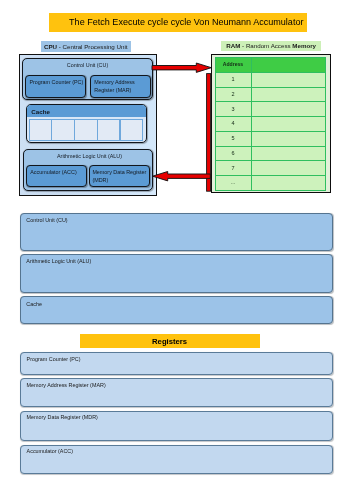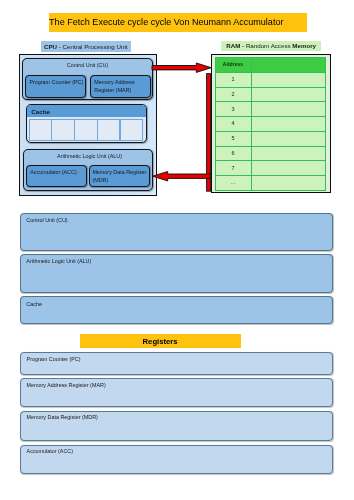--- a/index.html
+++ b/index.html
@@ -3,21 +3,21 @@
 <meta charset="utf-8">
 <style>
   html,body{margin:0;padding:0;}
   body{width:354px;height:500px;background:#ffffff;font-family:"Liberation Sans",sans-serif;
        overflow:hidden;position:relative;}
   .page{position:absolute;left:0;top:0;width:354px;height:500px;}
   .abs{position:absolute;box-sizing:border-box;}
 
   
   #title-banner{left:49.1px;top:13.4px;width:258px;height:19px;background:#FFC20E;
-     display:flex;align-items:center;justify-content:flex-start;padding-left:0;box-sizing:border-box;
+     display:flex;align-items:center;justify-content:flex-start;padding-left:20px;box-sizing:border-box;
      font-size:9.05px;line-height:7px;color:#000;white-space:pre;letter-spacing:0px;}
   #title-banner b{font-weight:normal;}
 
   
   .caption{font-size:6.2px;color:#1b1b1b;display:flex;align-items:center;justify-content:center;white-space:pre;}
   #cpu-caption{left:40.5px;top:40.6px;width:90.5px;height:11.2px;background:#9DC3E6;}
   #ram-caption{left:221.1px;top:40.8px;width:100.2px;height:10.1px;background:#CDF0B8;}
   .caption b{font-weight:bold;}
 
   
@@ -74,21 +74,21 @@
   
   
   #ans-0{left:20px;top:212.5px;width:313px;height:38px;}
   #ans-1{left:20px;top:253.5px;width:313px;height:39.5px;}
   #ans-2{left:20px;top:296.2px;width:313px;height:28.3px;}
   #reg-0{left:20px;top:352.4px;width:313px;height:22.4px;}
   #reg-1{left:20px;top:378.2px;width:313px;height:28.4px;}
   #reg-2{left:20px;top:410.6px;width:313px;height:30.3px;}
   #reg-3{left:20px;top:444.9px;width:313px;height:29.3px;}
 
-  #registers-banner{left:79.6px;top:334.1px;width:161px;height:14.2px;background:#FFC20E;
+  #registers-banner{left:79.6px;top:334.1px;width:180px;height:14.2px;background:#FFC20E;
      display:flex;align-items:center;justify-content:center;font-size:7.7px;color:#000;white-space:pre;}
   #registers-banner b{font-weight:bold;}
 </style>
 </head>
 <body>
 
 <div class="page">
 
   <div class="abs" id="title-banner"><span>The </span><b>Fetch Execute cycle</b><span> cycle </span><b>Von Neumann Accumulator</b></div>
 

